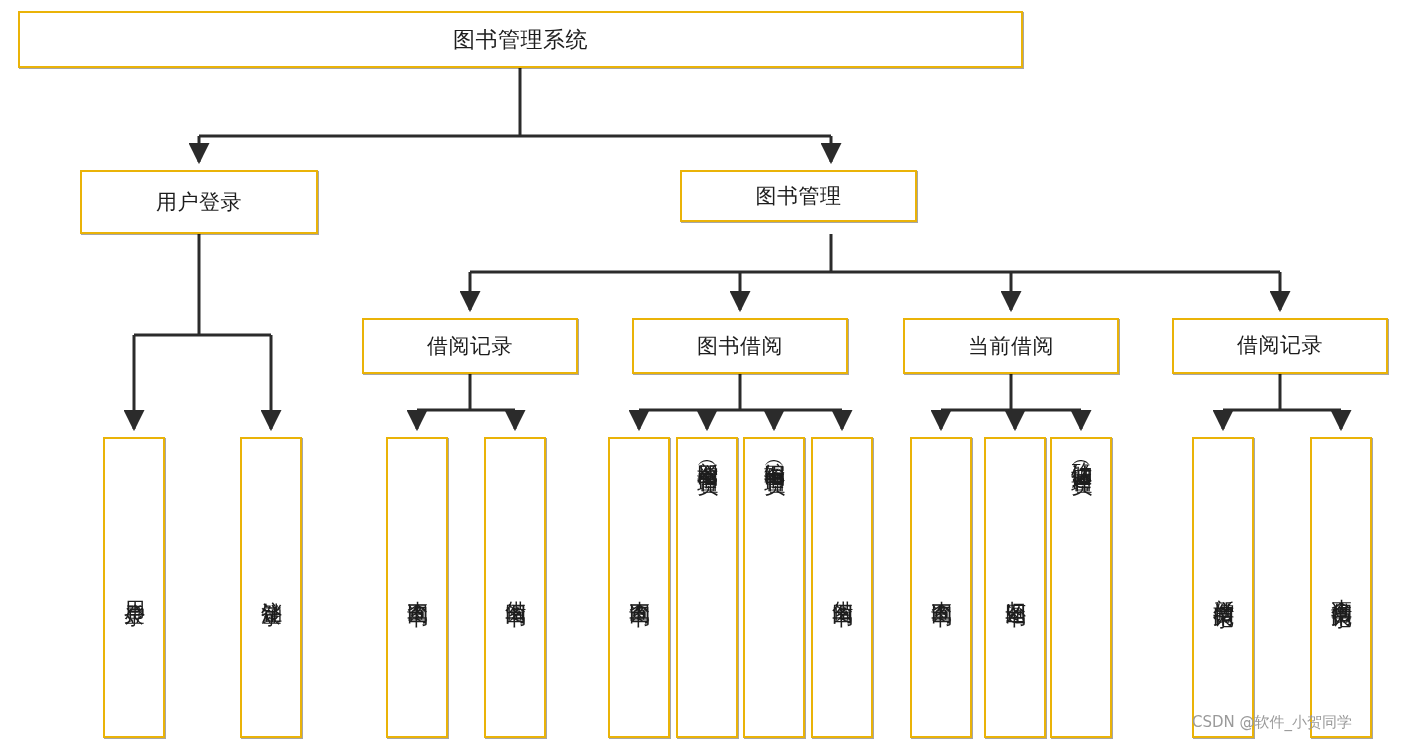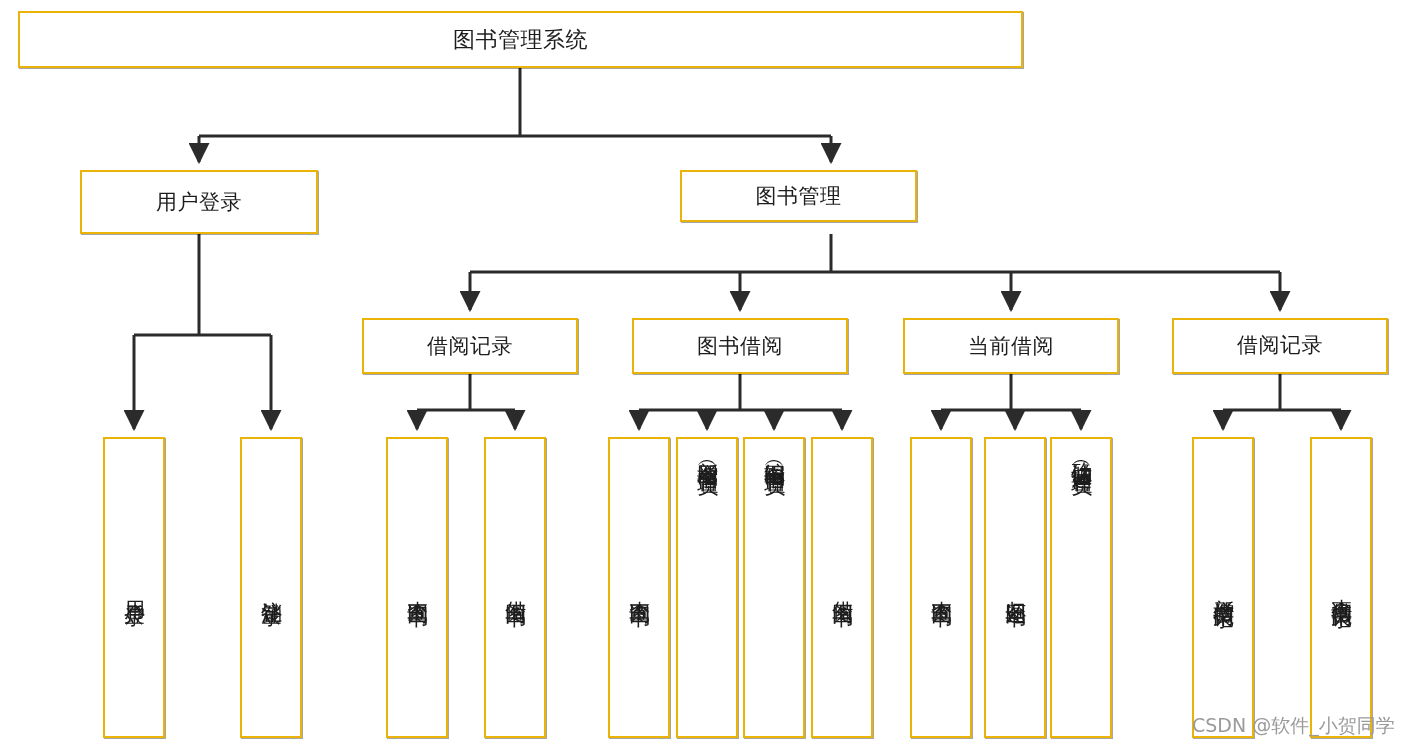--- a/index.html
+++ b/index.html
@@ -55,21 +55,21 @@
   .node.vert .label {
     writing-mode: vertical-rl;
     text-orientation: upright;
     font-size: 21px;
     line-height: 1.12;
     letter-spacing: 2px;
     white-space: nowrap;
   }
   .watermark {
     position: absolute;
-    font-size: 19px;
+    font-size: 15px;
     color: #9a9a9a;
     white-space: nowrap;
     font-family: "DejaVu Sans", "Liberation Sans", sans-serif;
   }
 </style>
 </head>
 <body>
 
 <div id="canvas">
 

